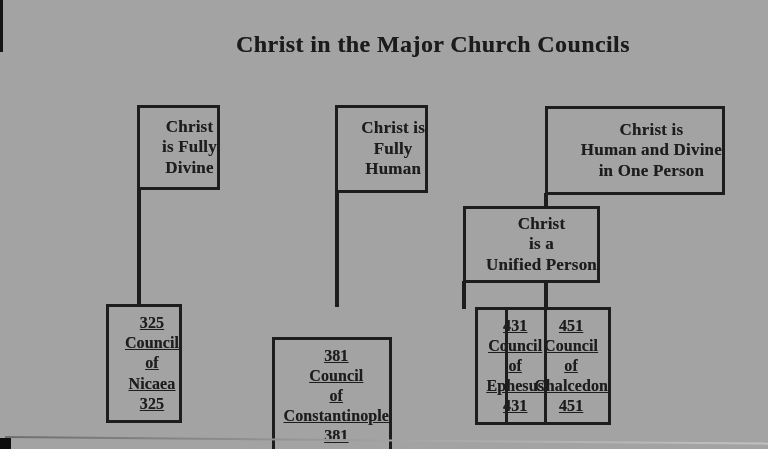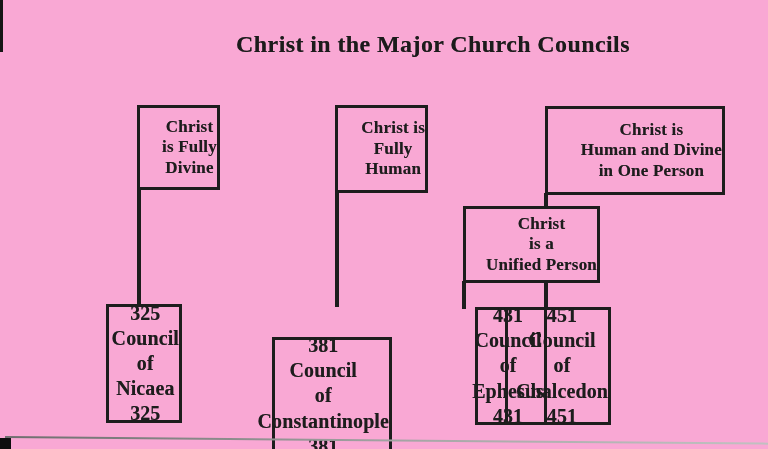--- a/index.html
+++ b/index.html
@@ -1,20 +1,20 @@
 <!DOCTYPE html>
 <html><head>
 <meta charset="utf-8">
 <style>
   html, body { margin: 0; padding: 0; background: #e8e8e8; }
   .page {
     position: relative;
     width: 768px;
     height: 449px;
-    background: #f9a8d4;
+    background: #a3a3a3;
     overflow: hidden;
     font-family: "Liberation Serif", "DejaVu Serif", serif;
     color: #1d1d1d;
   }
   .title {
     position: absolute;
     left: 98px;
     right: 0;
     top: 31px;
     margin: 0;
@@ -34,21 +34,21 @@
     justify-content: flex-end;
     text-align: center;
     background: transparent;
   }
   .box-text {
     white-space: pre-line;
     font-weight: bold;
     text-shadow: 0 0 0.6px rgba(20,20,20,0.5);
   }
   .belief .box-text { font-size: 17px; line-height: 1.2; letter-spacing: 0.2px; }
-  .council .box-text { font-size: 20px; line-height: 1.26; letter-spacing: 0.1px; }
+  .council .box-text { font-size: 16px; line-height: 1.26; letter-spacing: 0.1px; text-decoration: underline; }
   .connector {
     position: absolute;
     width: 4px;
     background: #1d1d1d;
   }
   .artifact { position: absolute; }
   .left-strip { left: 0; top: 0; width: 3px; height: 52px; background: #151515; }
   .corner-mark { left: 0; top: 438px; width: 11px; height: 11px; background: #0e0e0e; }
   .scan-edge {
     position: absolute;

